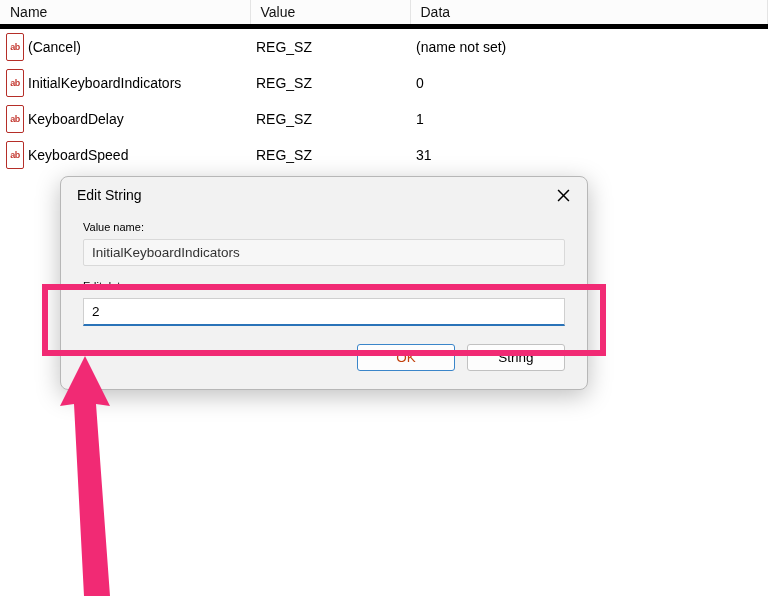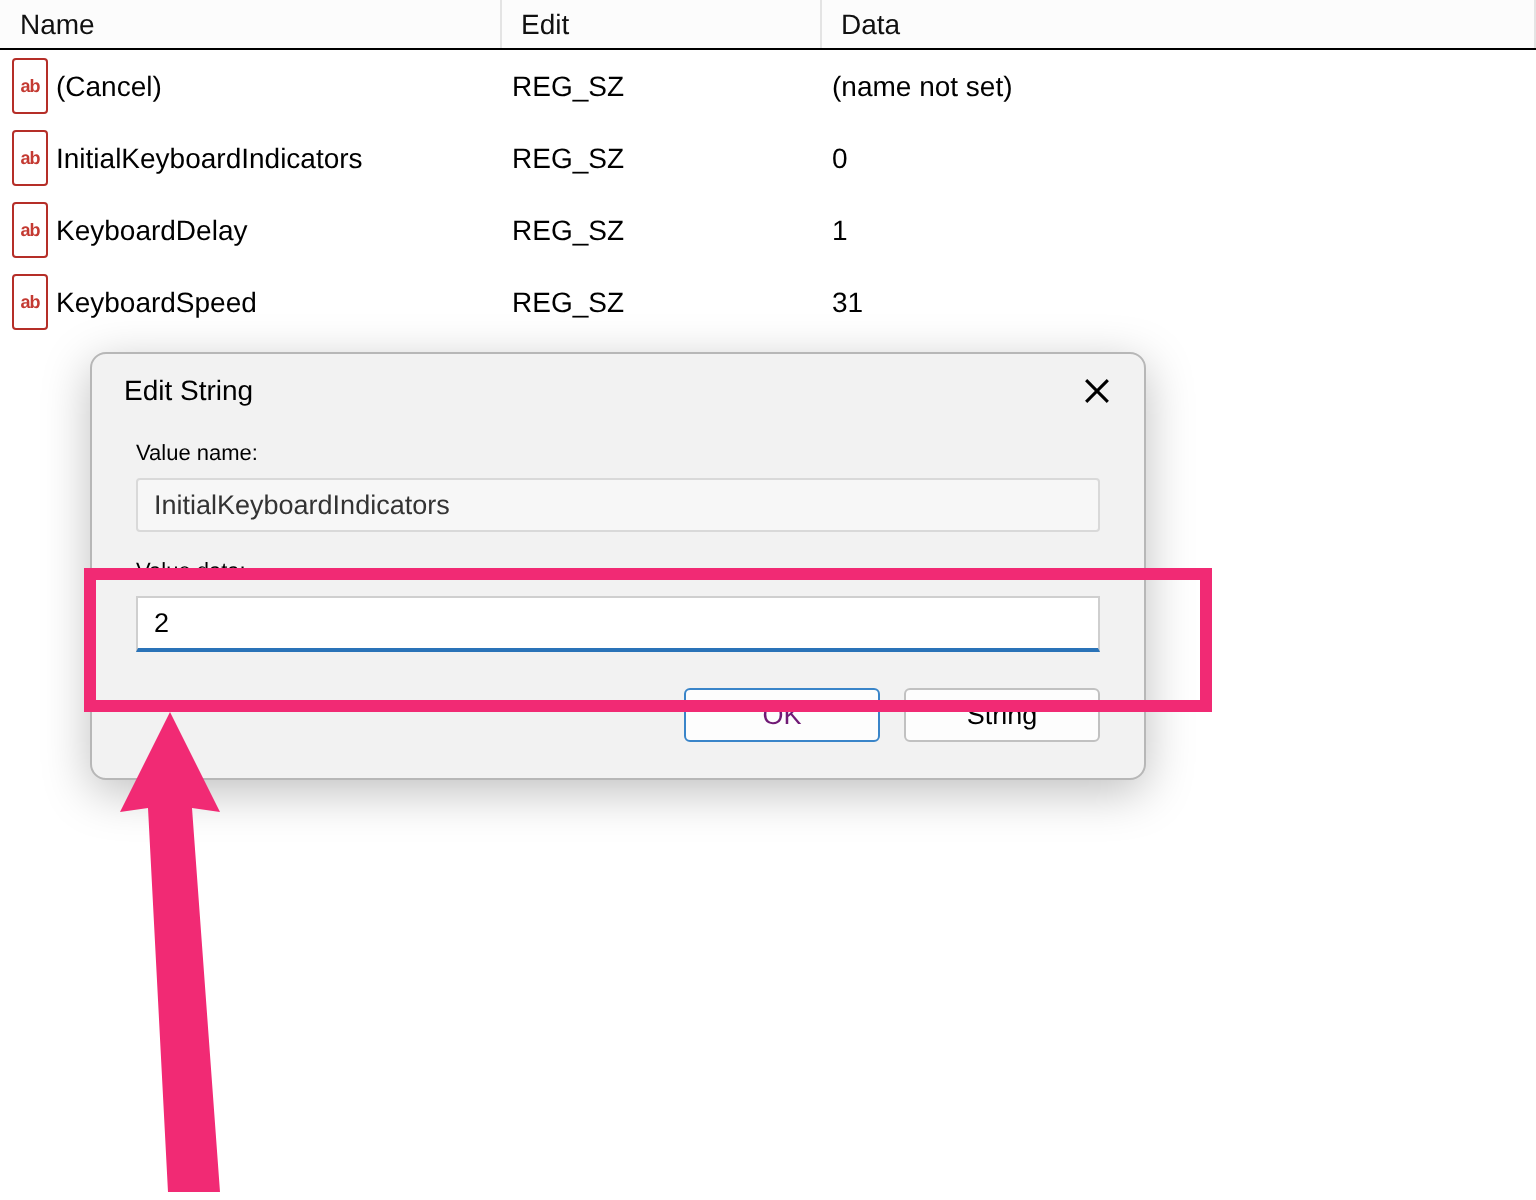--- a/index.html
+++ b/index.html
@@ -15,21 +15,21 @@
     
     .reg-table {
       border-collapse: collapse;
       width: 100%;
     }
     .reg-table th {
       text-align: left;
       font-weight: 400;
       background: #fcfcfc;
       border-right: 1px solid #e4e4e4;
-      border-bottom: 1px solid #000000;
+      border-bottom: 5px solid #000000;
       padding: 4px 10px;
       font-size: 14px;
       color: #111;
     }
     .reg-table th.col-name  { width: 250px; }
     .reg-table th.col-type  { width: 160px; }
     .reg-table th.col-data  { }
     .reg-table td {
       padding: 4px 6px;
       font-size: 14px;
@@ -49,21 +49,21 @@
       color: #c43a32;
       line-height: 1;
       font-family: "Segoe UI", sans-serif;
       position: relative;
       letter-spacing: -0.5px;
     }
 
     
     .dialog {
       position: absolute;
-      left: 45px;
+      left: 60px;
       top: 176px;
       width: 528px;
       background: #f2f2f2;
       border: 1px solid #b7b7b7;
       border-radius: 8px;
       box-shadow: 0 6px 24px rgba(0,0,0,0.25);
       overflow: visible;
     }
     .dialog-title {
       display: flex;
@@ -105,21 +105,21 @@
     .btn {
       width: 98px;
       padding: 5px 0;
       font-size: 13.5px;
       background: #fdfdfd;
       border: 1px solid #c1c1c1;
       border-radius: 3px;
       cursor: pointer;
       font-family: inherit;
     }
-    .btn.primary { border-color: #3a85c9; color:#701a75;margin-left:40px; }
+    .btn.primary { border-color: #3a85c9; color:#c2410c;margin-left:40px; }
 
     
     .highlight-rect {
       position: absolute;
       left: 42px;
       top: 284px;
       width: 564px;
       height: 72px;
       border: 6px solid #f12a74;
       pointer-events: none;
@@ -136,21 +136,21 @@
       z-index: 5;
     }
   </style>
 </head>
 <body>
 
 <table class="reg-table">
   <thead>
     <tr>
       <th class="col-name">Name</th>
-      <th class="col-type">Edit</th>
+      <th class="col-type">Value</th>
       <th class="col-data">Data</th>
     </tr>
   </thead>
   <tbody>
     <tr class="reg-row">
       <td class="name-cell">
         <span class="reg-icon">ab</span>
         <span>(Cancel)</span>
       </td>
       <td>REG_SZ</td>
@@ -190,21 +190,21 @@
       <svg viewBox="0 0 12 12">
           <line x1="1" y1="1" x2="11" y2="11"></line>
           <line x1="11" y1="1" x2="1" y2="11"></line>
         </svg>
     </span>
   </div>
   <div class="dialog-body">
     <div class="label">Value name:</div>
     <div class="ro-field">InitialKeyboardIndicators</div>
 
-    <div class="label">Value data:</div>
+    <div class="label">Edit data:</div>
     <div class="value-data-wrap">
       <input class="data-input" type="text" value="2" style="">
     </div>
   </div>
   <div class="buttons">
     <button class="btn primary">OK</button>
     <button class="btn">String</button>
   </div>
 </div>
 

